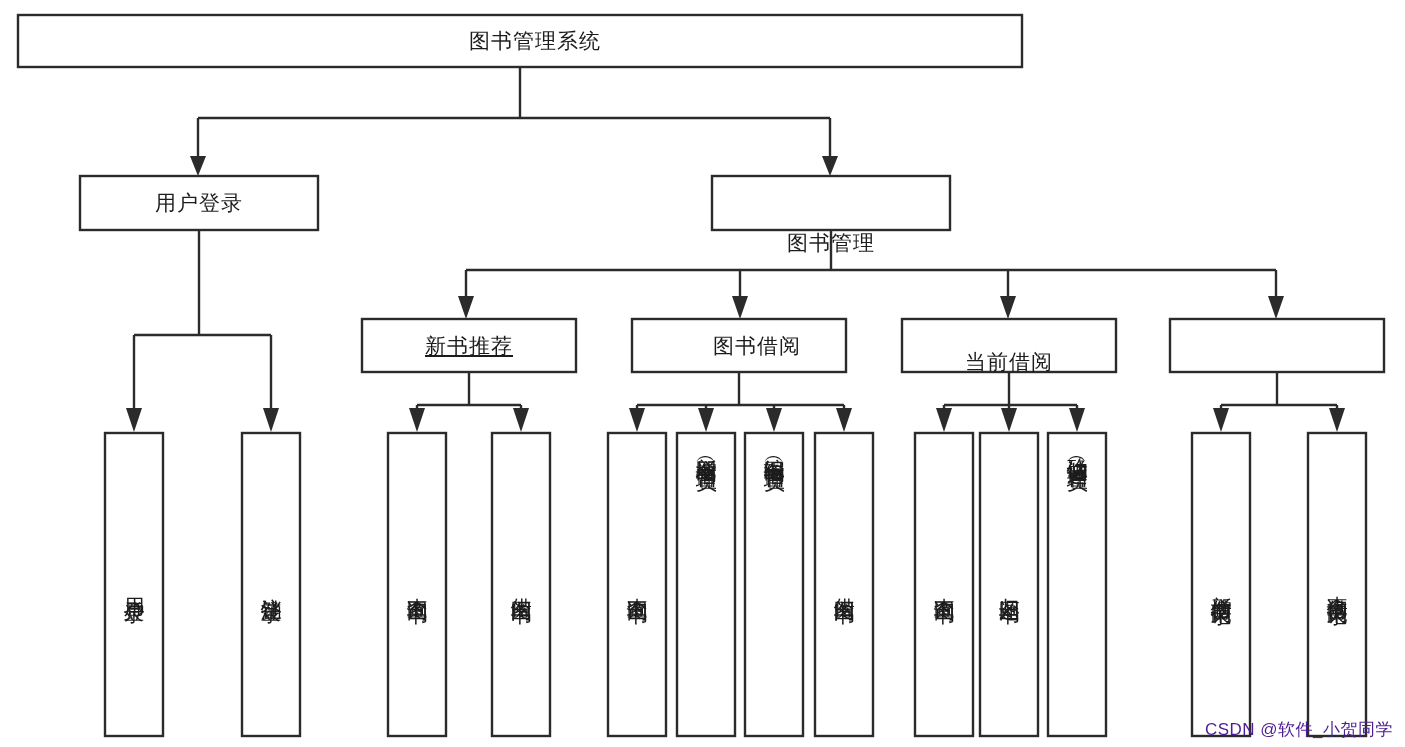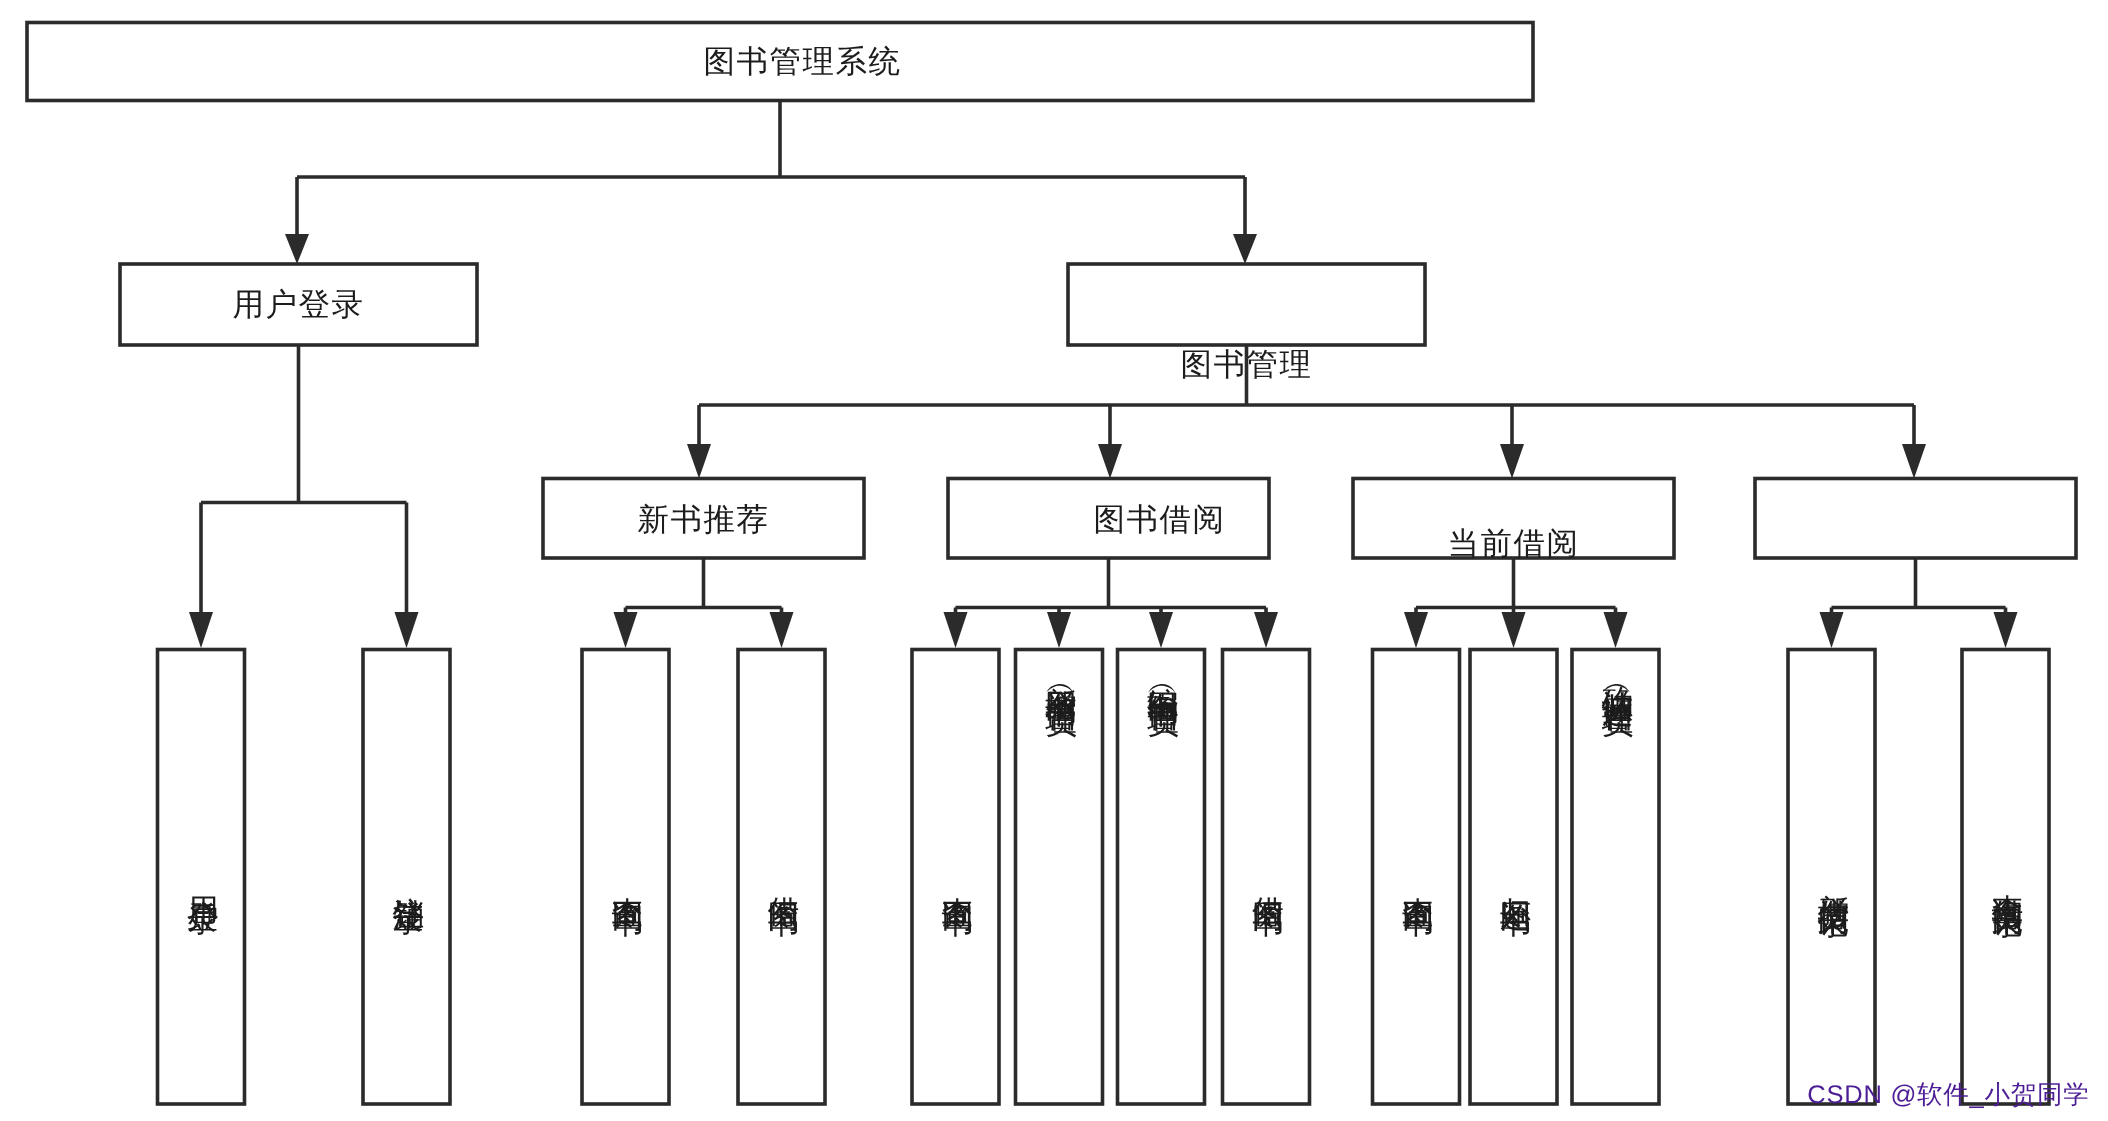--- a/index.html
+++ b/index.html
@@ -169,22 +169,22 @@
     <rect class="node-box" x="1048" y="433" width="58" height="303"></rect>
     <rect class="node-box" x="1192" y="433" width="58" height="303"></rect>
     <rect class="node-box" x="1308" y="433" width="58" height="303"></rect>
   </svg>
 
   <div class="node-label-h" style="left:24px; top:15px; width:1022px; height:52px;">图书管理系统</div>
 
   <div class="node-label-h" style="left:80px; top:176px; width:238px; height:54px;">用户登录</div>
   <div class="node-label-h" style="left:712px; top:176px; width:238px; height:54px;margin-top:40px;">图书管理</div>
 
-  <div class="node-label-h" style="left:362px; top:319px; width:214px; height:53px;">新书推荐</div>
-  <div class="node-label-h" style="left:632px; top:319px; width:250px; height:53px;padding-left:16px;">图书借阅</div>
+  <div class="node-label-h" style="left:362px; top:319px; width:214px; height:53px;text-decoration:underline;">新书推荐</div>
+  <div class="node-label-h" style="left:632px; top:319px; width:250px; height:53px;">图书借阅</div>
   <div class="node-label-h" style="left:902px; top:319px; width:214px; height:53px;margin-top:16px;">当前借阅</div>
 
   <div class="node-label-v" style="left:105px; top:433px; width:58px; height:303px;">用户登录</div>
   <div class="node-label-v" style="left:242px; top:433px; width:58px; height:303px;">注销登录</div>
   <div class="node-label-v" style="left:388px; top:433px; width:58px; height:303px;">查询图书</div>
   <div class="node-label-v" style="left:492px; top:433px; width:58px; height:303px;">借阅图书</div>
   <div class="node-label-v" style="left:608px; top:433px; width:58px; height:303px;">查询图书</div>
   <div class="node-label-v" style="left:677px; top:433px; width:58px; height:303px; justify-content:flex-start; padding-top:8px; box-sizing:border-box;">新增图书（管理员）</div>
   <div class="node-label-v" style="left:745px; top:433px; width:58px; height:303px; justify-content:flex-start; padding-top:8px; box-sizing:border-box;">编辑图书（管理员）</div>
   <div class="node-label-v" style="left:815px; top:433px; width:58px; height:303px;">借阅图书</div>

